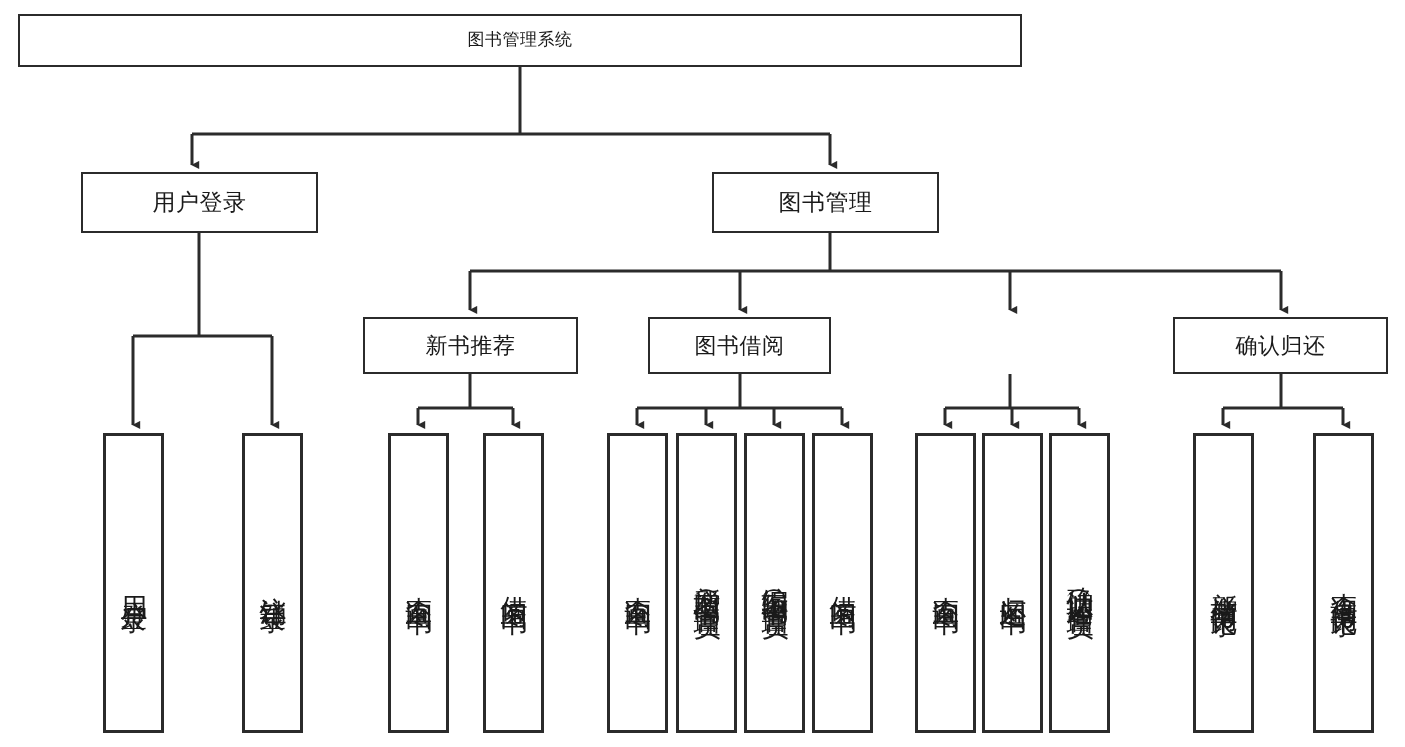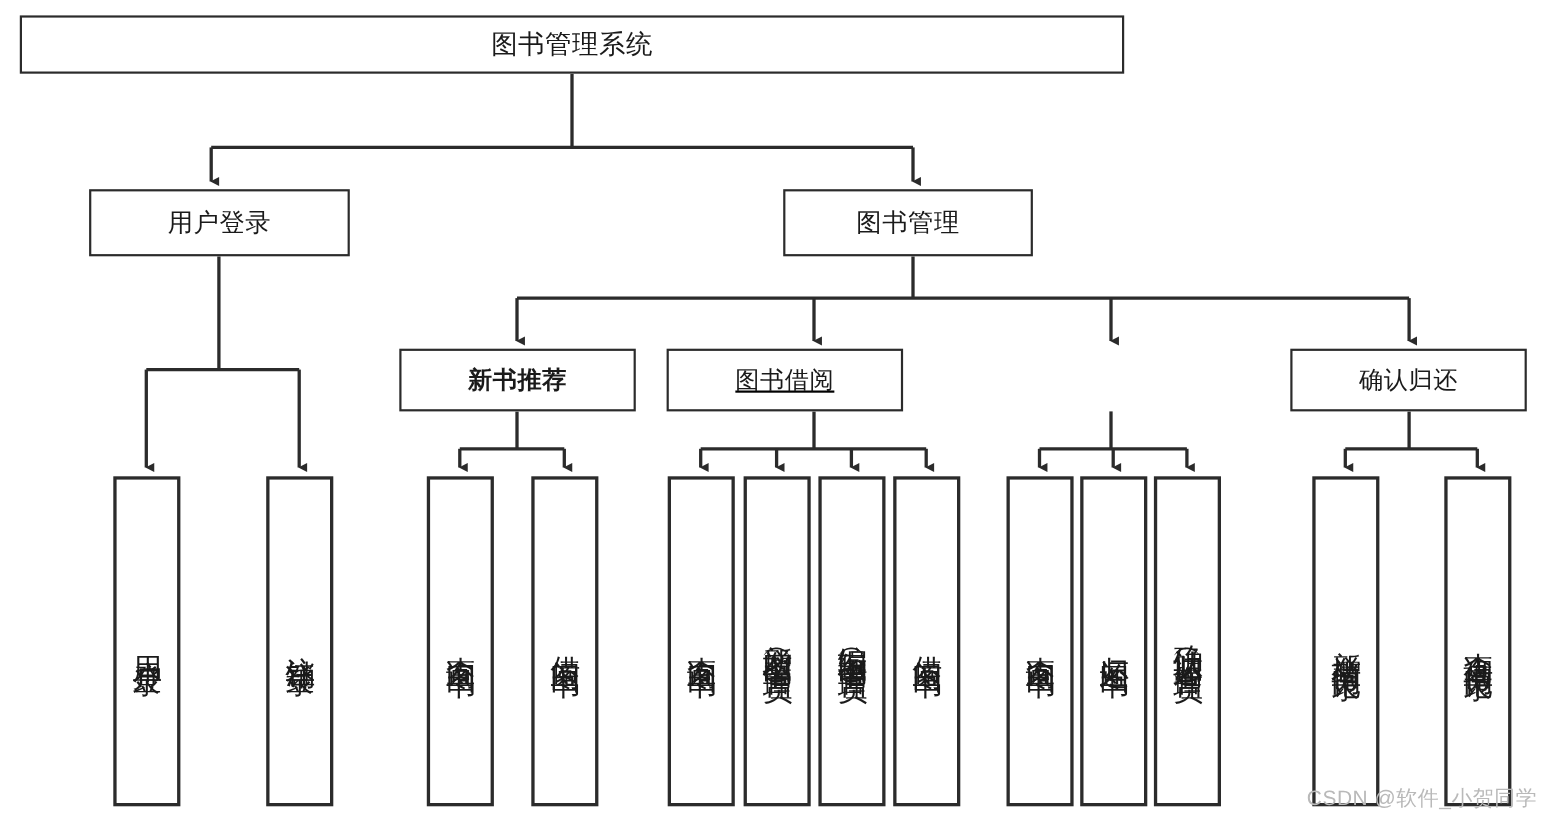--- a/index.html
+++ b/index.html
@@ -37,21 +37,21 @@
     justify-content: center;
     overflow: hidden;
   }
   .node-label {
     color: #1a1a1a;
     letter-spacing: 0.5px;
     white-space: nowrap;
     text-align: center;
     line-height: 1.08;
   }
-  .node-root .node-label { font-size: 24px; }
+  .node-root .node-label { font-size: 17px; }
   .node-l1 .node-label { font-size: 23px; }
   .node-l2 .node-label { font-size: 22px; }
   .node-leaf {
     border-width: 3px;
   }
   .node-leaf .node-label {
     writing-mode: vertical-rl;
     text-orientation: upright;
     font-size: 27px;
     letter-spacing: 4px;
@@ -126,24 +126,24 @@
     <span class="node-label">图书管理系统</span>
   </div>
 
   <div class="node-box node-l1" style="left:81px; top:172px; width:237px; height:61px;">
     <span class="node-label">用户登录</span>
   </div>
   <div class="node-box node-l1" style="left:712px; top:172px; width:227px; height:61px;">
     <span class="node-label">图书管理</span>
   </div>
 
-  <div class="node-box node-l2" style="left:363px; top:317px; width:215px; height:57px;font-weight:bold;">
+  <div class="node-box node-l2" style="left:363px; top:317px; width:215px; height:57px;">
     <span class="node-label">新书推荐</span>
   </div>
-  <div class="node-box node-l2" style="left:606px; top:317px; width:215px; height:57px;text-decoration:underline;">
+  <div class="node-box node-l2" style="left:648px; top:317px; width:183px; height:57px;">
     <span class="node-label">图书借阅</span>
   </div>
   <div class="node-box node-l2" style="left:1173px; top:317px; width:215px; height:57px;">
     <span class="node-label">确认归还</span>
   </div>
 
   <div class="node-box node-leaf" style="left:103px; top:433px; width:61px; height:300px;">
     <span class="node-label">用户登录</span>
   </div>
   <div class="node-box node-leaf" style="left:242px; top:433px; width:61px; height:300px;">
@@ -180,15 +180,14 @@
     <span class="node-label">确认归还（管理员）</span>
   </div>
 
   <div class="node-box node-leaf" style="left:1193px; top:433px; width:61px; height:300px;">
     <span class="node-label">新增借阅记录</span>
   </div>
   <div class="node-box node-leaf" style="left:1313px; top:433px; width:61px; height:300px;">
     <span class="node-label">查询借阅记录</span>
   </div>
 
-  <div class="watermark" style="left:1188px; top:713px;">CSDN @软件_小贺同学</div>
 
 </div>
 
 </body></html>

